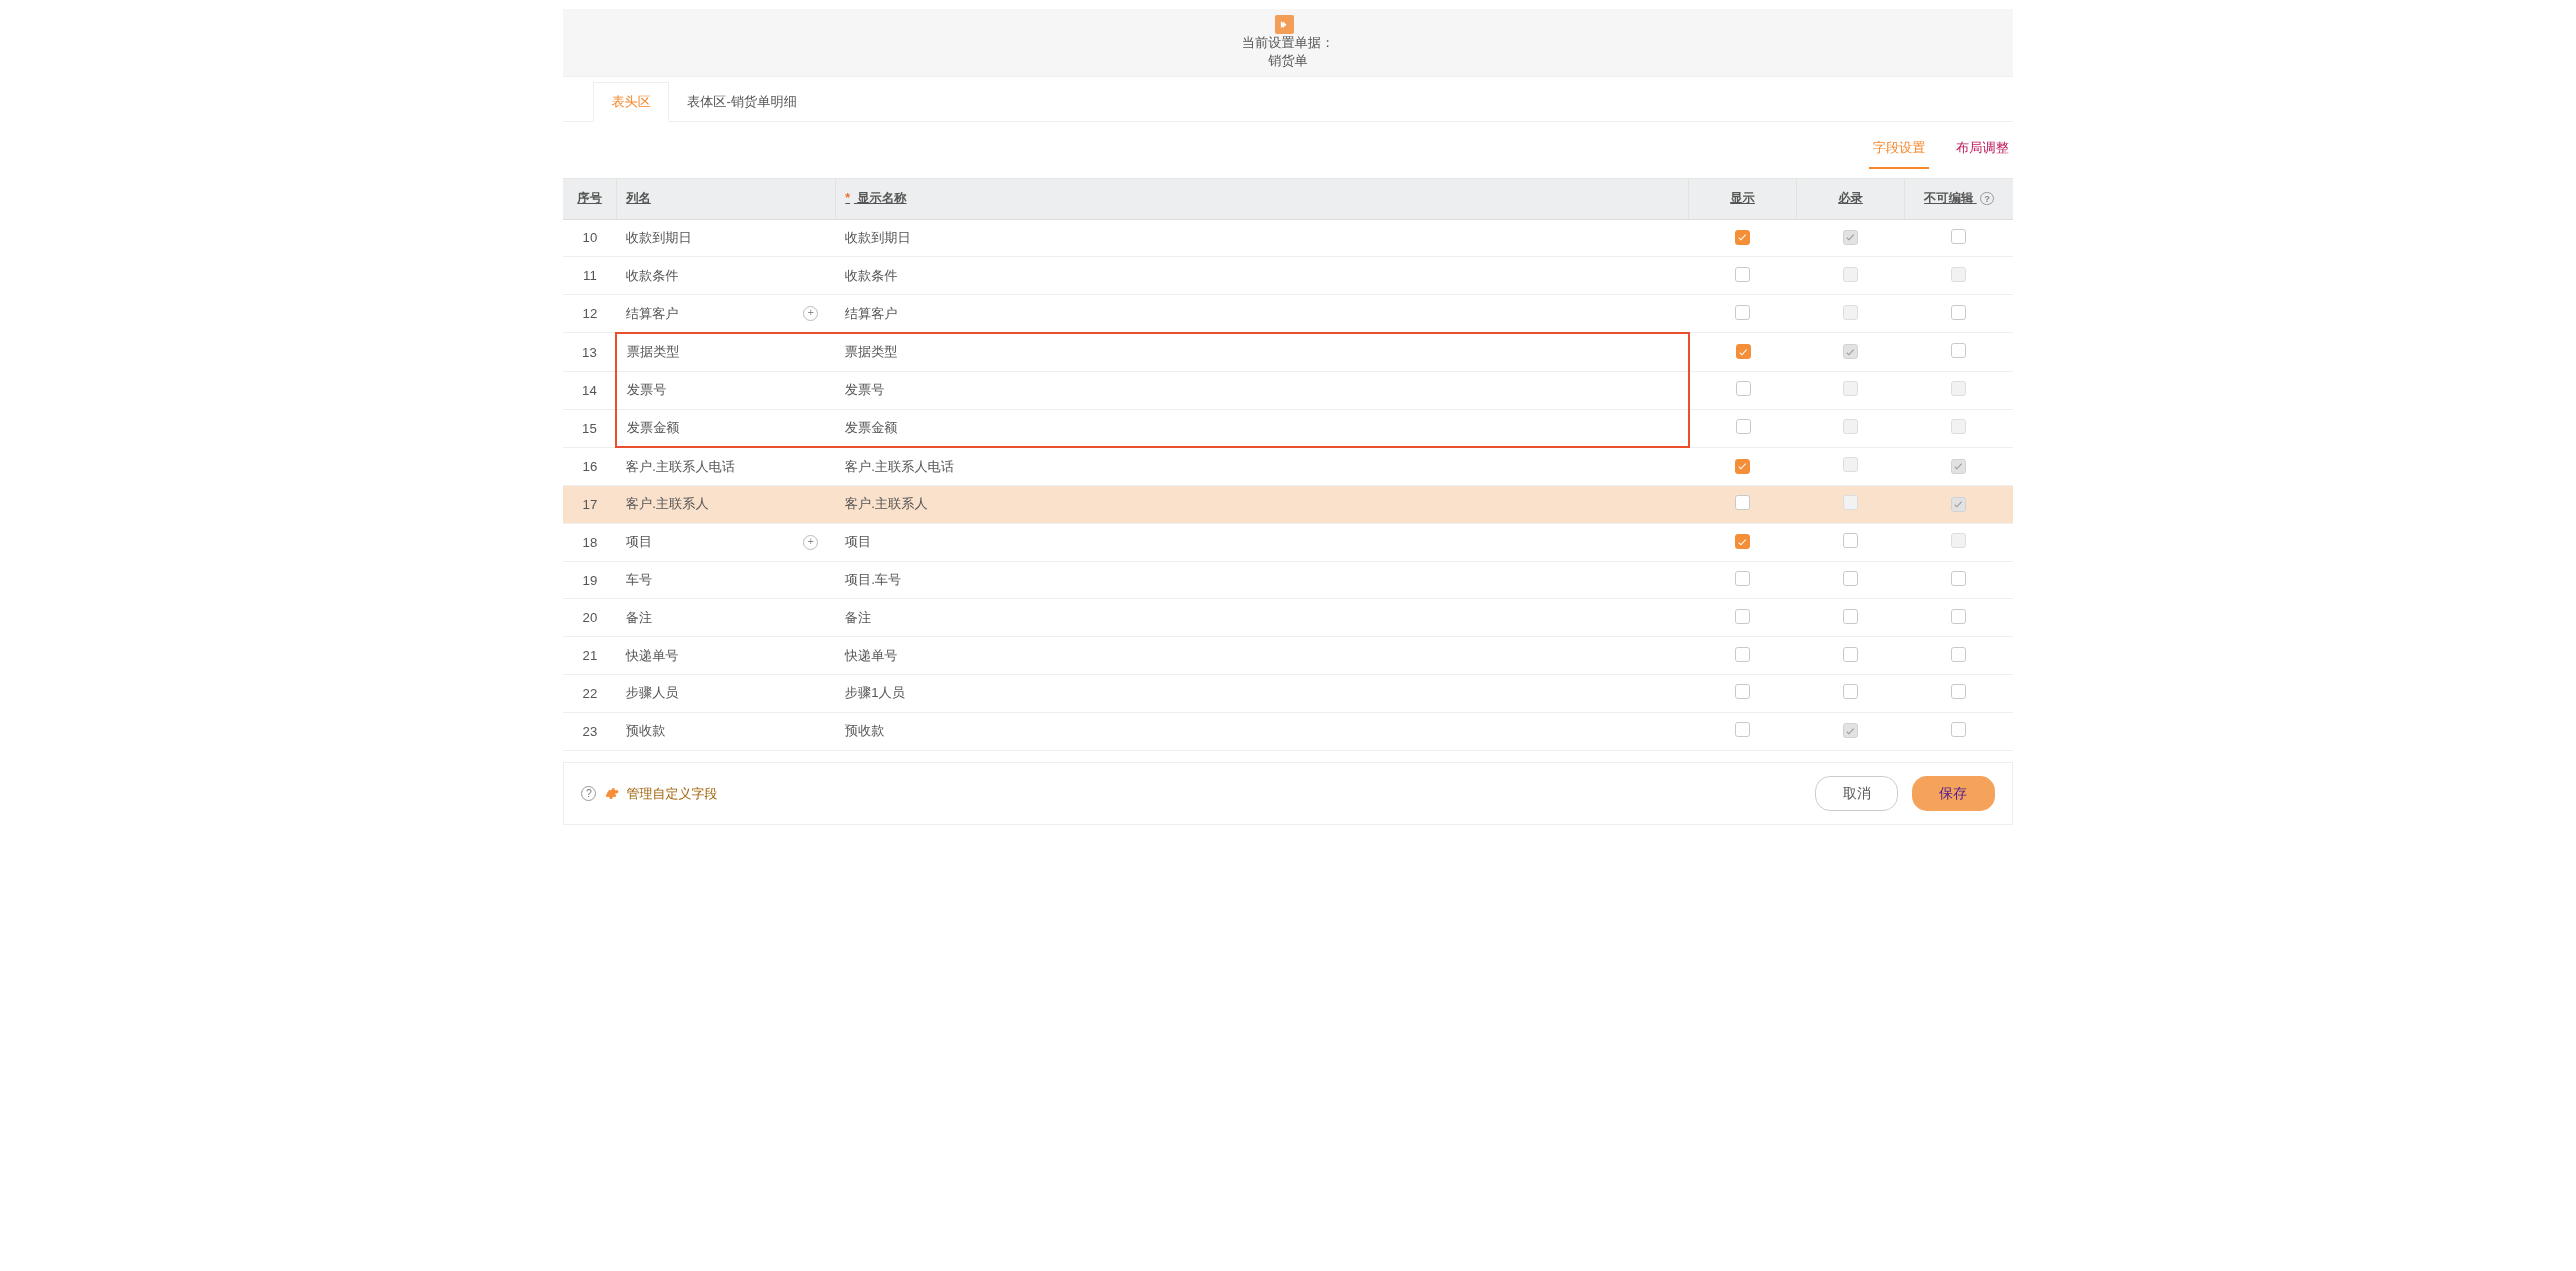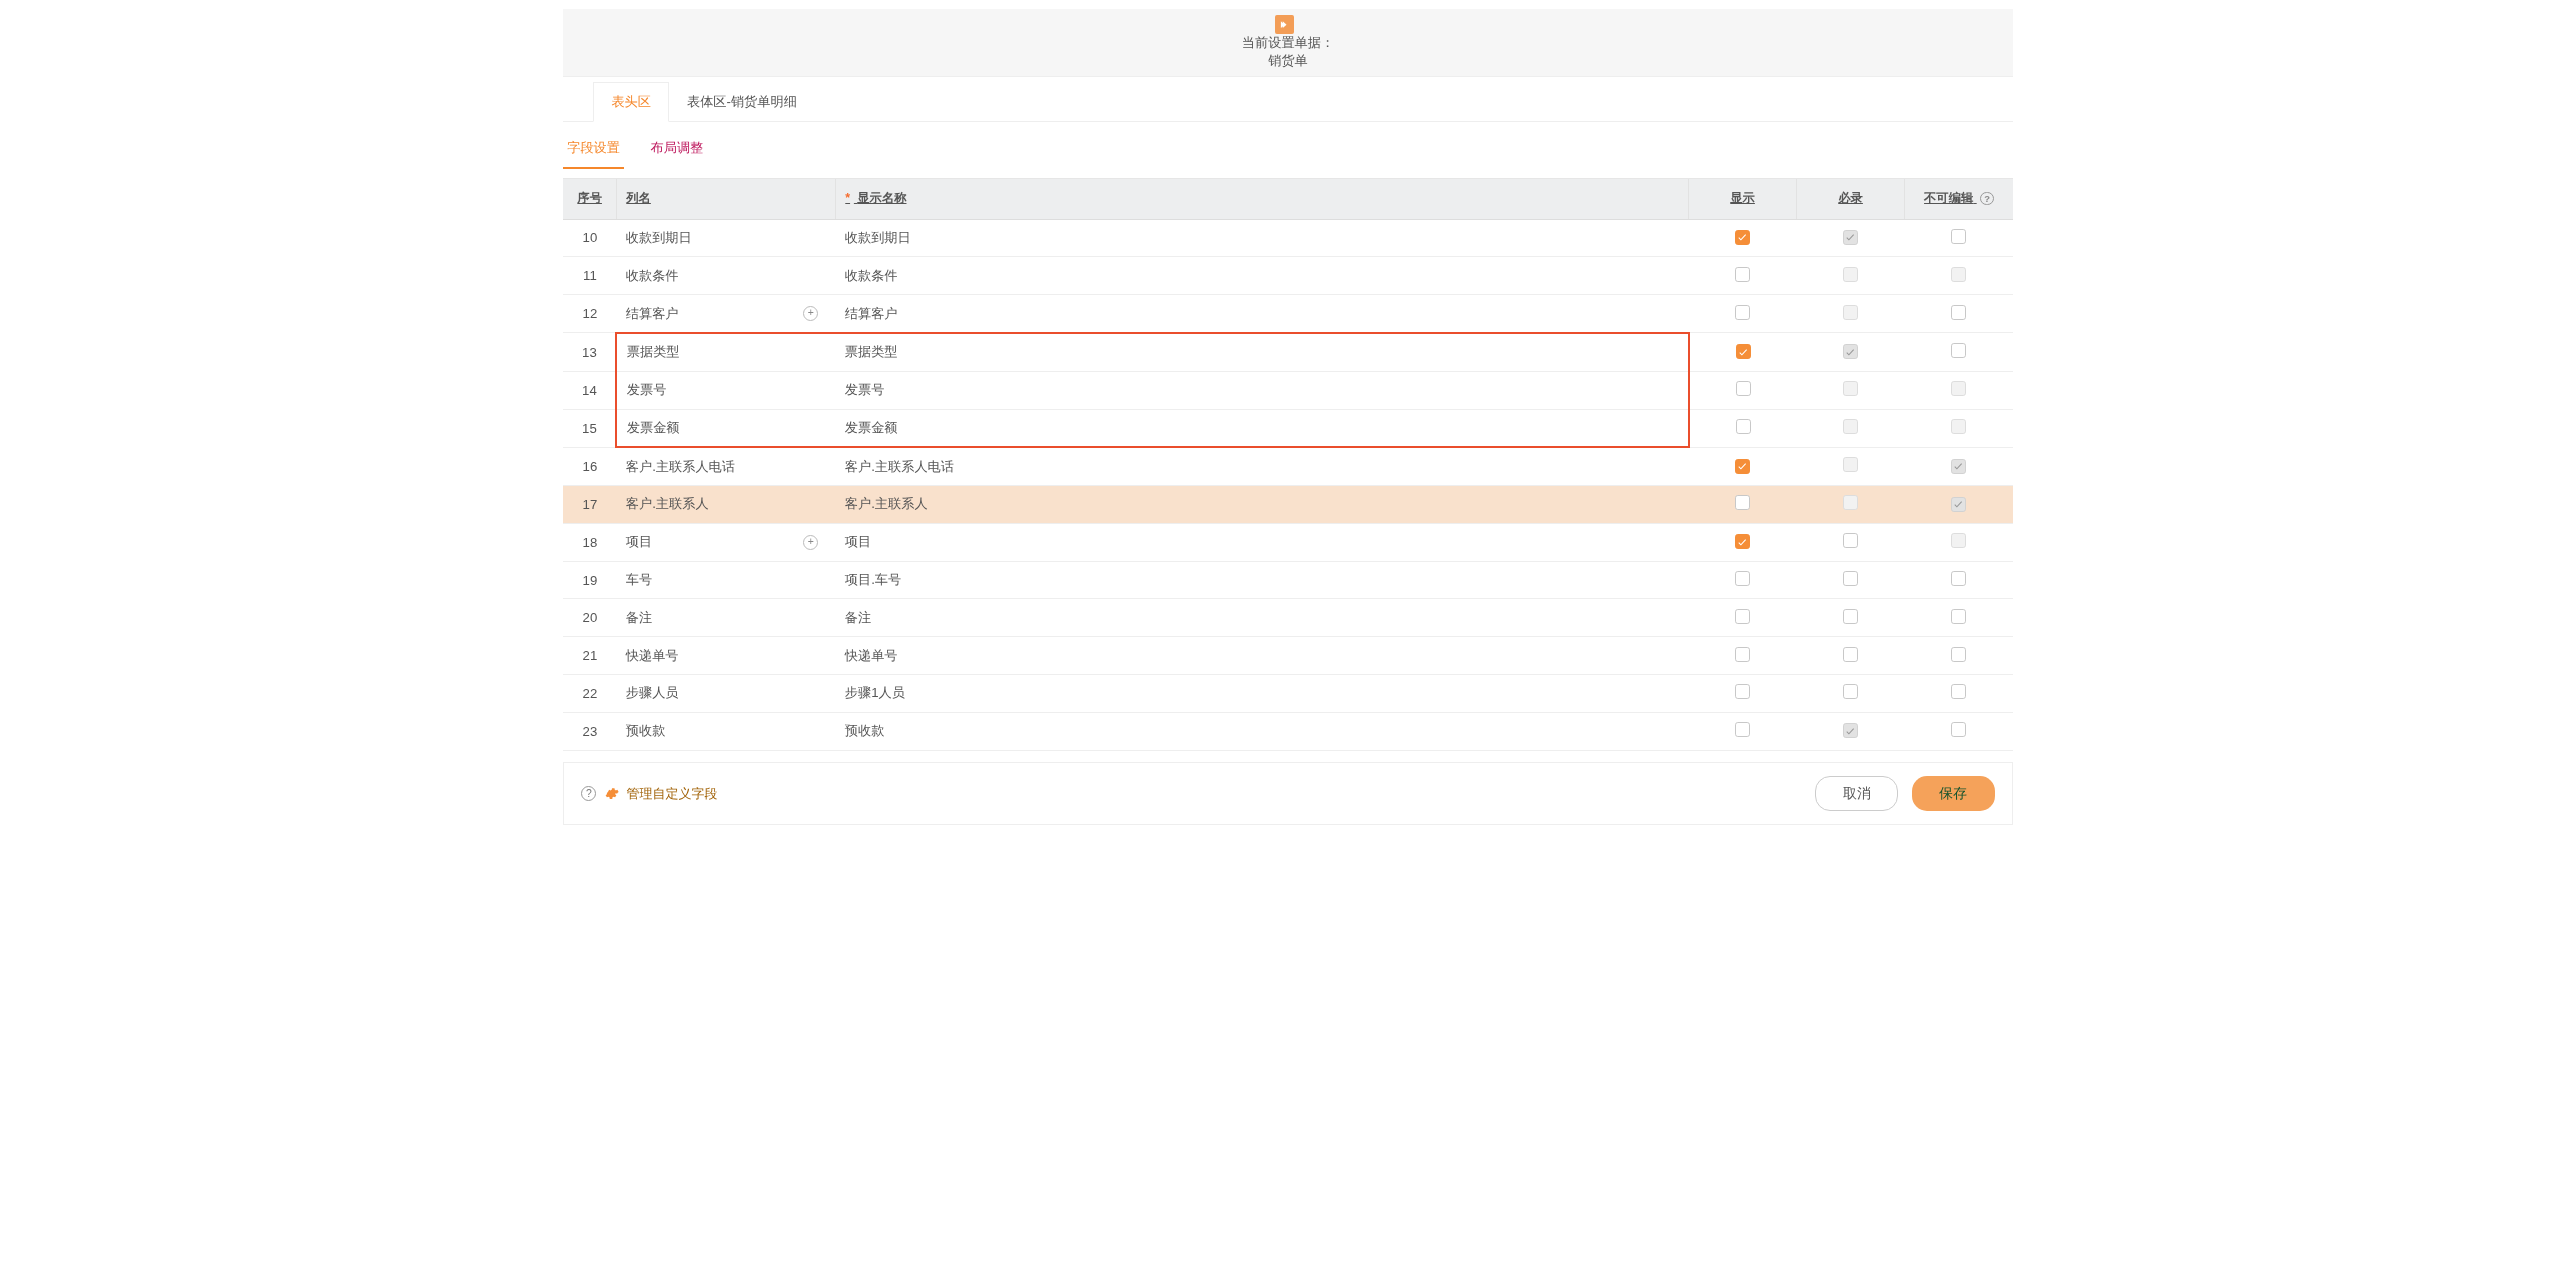--- a/index.html
+++ b/index.html
@@ -58,21 +58,21 @@
     }
     .tab.active {
       color: #f5872b;
       border: 0.9px solid #eee;
       border-bottom: 0.9px solid #fff;
       margin-bottom: -0.9px;
       background: #fff;
     }
     .subtabs-row {
       display: flex;
-      justify-content: flex-start;
+      justify-content: flex-end;
       gap: 23px;
       margin-top: 9.4px;
     }
     .subtab {
       padding: 7.6px 3.8px 9.4px 3.8px;
       color: #be185d;
       cursor: pointer;
       border-bottom: 2.8px solid transparent;
     }
     .subtab.active {
@@ -195,21 +195,21 @@
     .link { color: #a16207; cursor: pointer; font-size: 13px; text-align: center; }
     .buttons { display: flex; gap: 13.2px; }
     .btn {
       padding: 7.6px 26.5px;
       border-radius: 15px;
       font-size: 14px;
       cursor: pointer;
       border: 0.9px solid transparent;
     }
     .btn-cancel { background: #fff; border: 0.9px solid #ccc; color: #555; }
-    .btn-save { background: #f5a25a; color: #14532d; }
+    .btn-save { background: #f5a25a; color: #4c1d95; }
   </style>
 </head>
 <body>
 
 <div class="page">
 
   <div class="header-bar">
     <span class="collapse-icon">
       <svg viewBox="0 0 24 24">
           <path d="M8 5l8 7-8 7V5z"></path>

